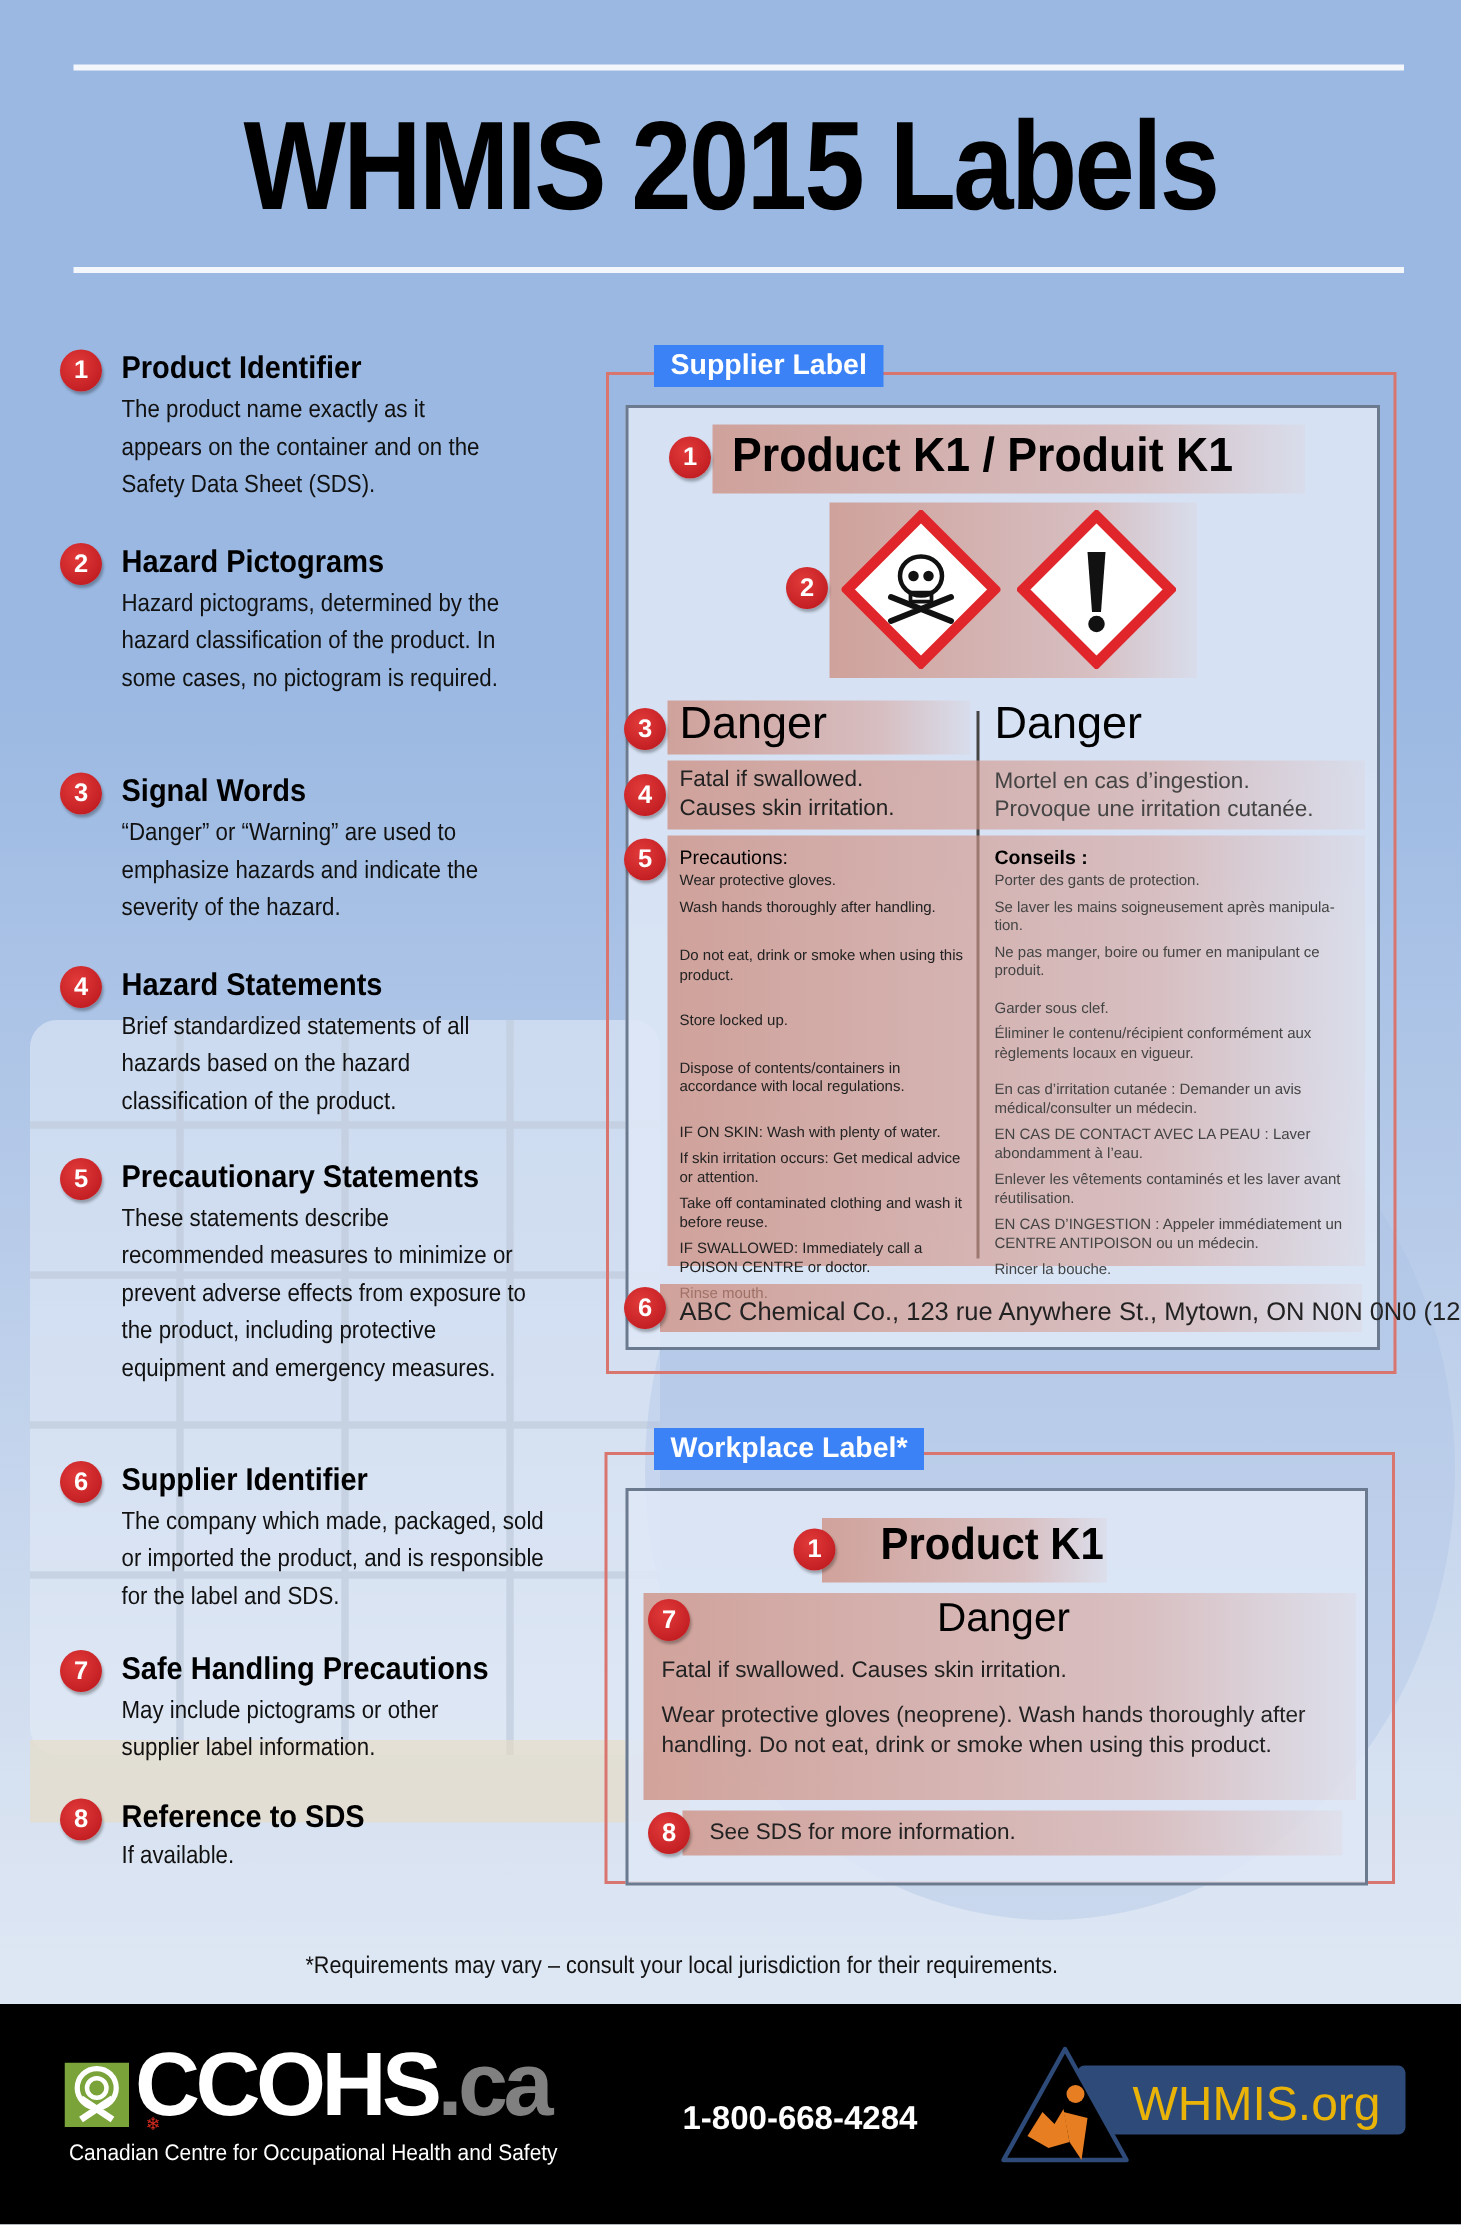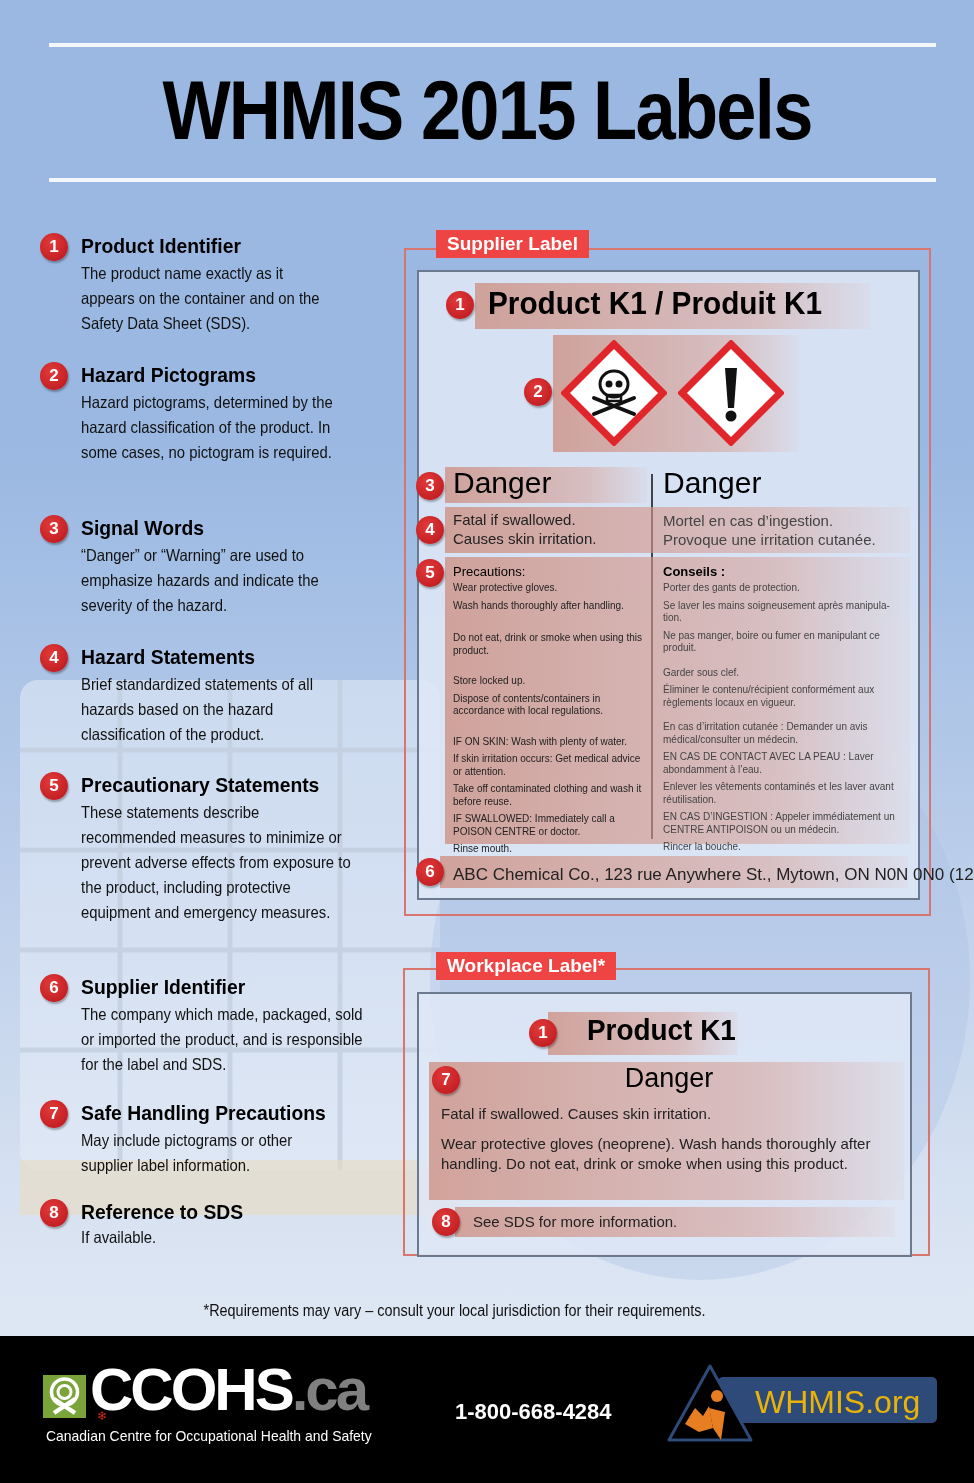--- a/index.html
+++ b/index.html
@@ -8,21 +8,21 @@
 .bgdeco{position:absolute;left:0;top:600px;width:974px;height:740px;pointer-events:none}
 .rule{position:absolute;left:49px;width:887px;height:4px;background:#f3f6fb}
 .title{position:absolute;left:0;top:62px;width:974px;text-align:center;font-weight:700;font-size:84px;letter-spacing:-2px;color:#000;transform:scaleX(.86);transform-origin:center}
 .badge{display:inline-flex;align-items:center;justify-content:center;width:28px;height:28px;border-radius:50%;
 background:radial-gradient(circle at 40% 35%,#e23a3a,#b8151b);color:#fff;font-weight:700;font-size:17px;box-shadow:1px 2px 2px rgba(0,0,0,.3)}
 .item{position:absolute;left:40px;width:350px}
 .item .badge{position:absolute;left:0;top:-1px}
 .item h3{position:absolute;left:41px;top:0;font-size:21px;font-weight:700;color:#000;white-space:nowrap;transform:scaleX(.92);transform-origin:left}
 .item p{position:absolute;left:41px;top:27px;width:300px;font-size:16.5px;line-height:25px;color:#111;transform:scaleX(.9);transform-origin:left;width:330px}
 .frame{position:absolute;border:2px solid #d9756f}
-.tab{position:absolute;background:#ef4444;color:#fff;font-weight:700;font-size:19px;padding:3px 11px;white-space:nowrap}
+.tab{position:absolute;background:#3b82f6;color:#fff;font-weight:700;font-size:19px;padding:3px 11px;white-space:nowrap}
 .panel{position:absolute;background:rgba(222,231,246,.88);border:2px solid #6b7a8e}
 .hl{position:absolute;background:linear-gradient(90deg,rgba(205,140,125,.75),rgba(215,160,150,.55) 70%,rgba(225,200,200,.2))}
 .abs{position:absolute}
 .small{font-size:10px;line-height:12.5px;color:#222}
 .smallfr{font-size:10px;line-height:12.5px;color:#444}
 .footer{position:absolute;left:0;top:1336px;width:974px;height:147px;background:#000}
 </style>
 </head>
 <body>
 
@@ -127,21 +127,21 @@
   <div>Provoque une irritation cutanée.</div>
 </div>
 
 <div class="hl" style="left:445px;top:557px;width:465px;height:287px"></div>
 <span class="badge abs" style="left:416px;top:559px">5</span>
 <div class="abs" style="left:453px;top:564px;width:195px">
   <div style="font-weight:400;font-size:13px;margin-bottom:3px">Precautions:</div>
   <div class="small" style="margin-bottom:5px">Wear protective gloves.</div>
   <div class="small" style="margin-bottom:20px">Wash hands thoroughly after handling.</div>
   <div class="small" style="margin-bottom:18px">Do not eat, drink or smoke when using this product.</div>
-  <div class="small" style="margin-bottom:5px">Store locked up.</div>
+  <div class="small" style="margin-bottom:19px">Store locked up.</div>
   <div class="small" style="margin-bottom:18px">Dispose of contents/containers in accordance with local regulations.</div>
   <div class="small" style="margin-bottom:5px">IF ON SKIN: Wash with plenty of water.</div>
   <div class="small" style="margin-bottom:5px">If skin irritation occurs: Get medical advice or attention.</div>
   <div class="small" style="margin-bottom:5px">Take off contaminated clothing and wash it before reuse.</div>
   <div class="small" style="margin-bottom:5px">IF SWALLOWED:  Immediately call a POISON CENTRE or doctor.</div>
   <div class="small">Rinse mouth.</div>
 </div>
 <div class="abs" style="left:663px;top:564px;width:245px">
   <div style="font-weight:700;font-size:13px;margin-bottom:3px">Conseils :</div>
   <div class="smallfr" style="margin-bottom:5px">Porter des gants de protection.</div>

